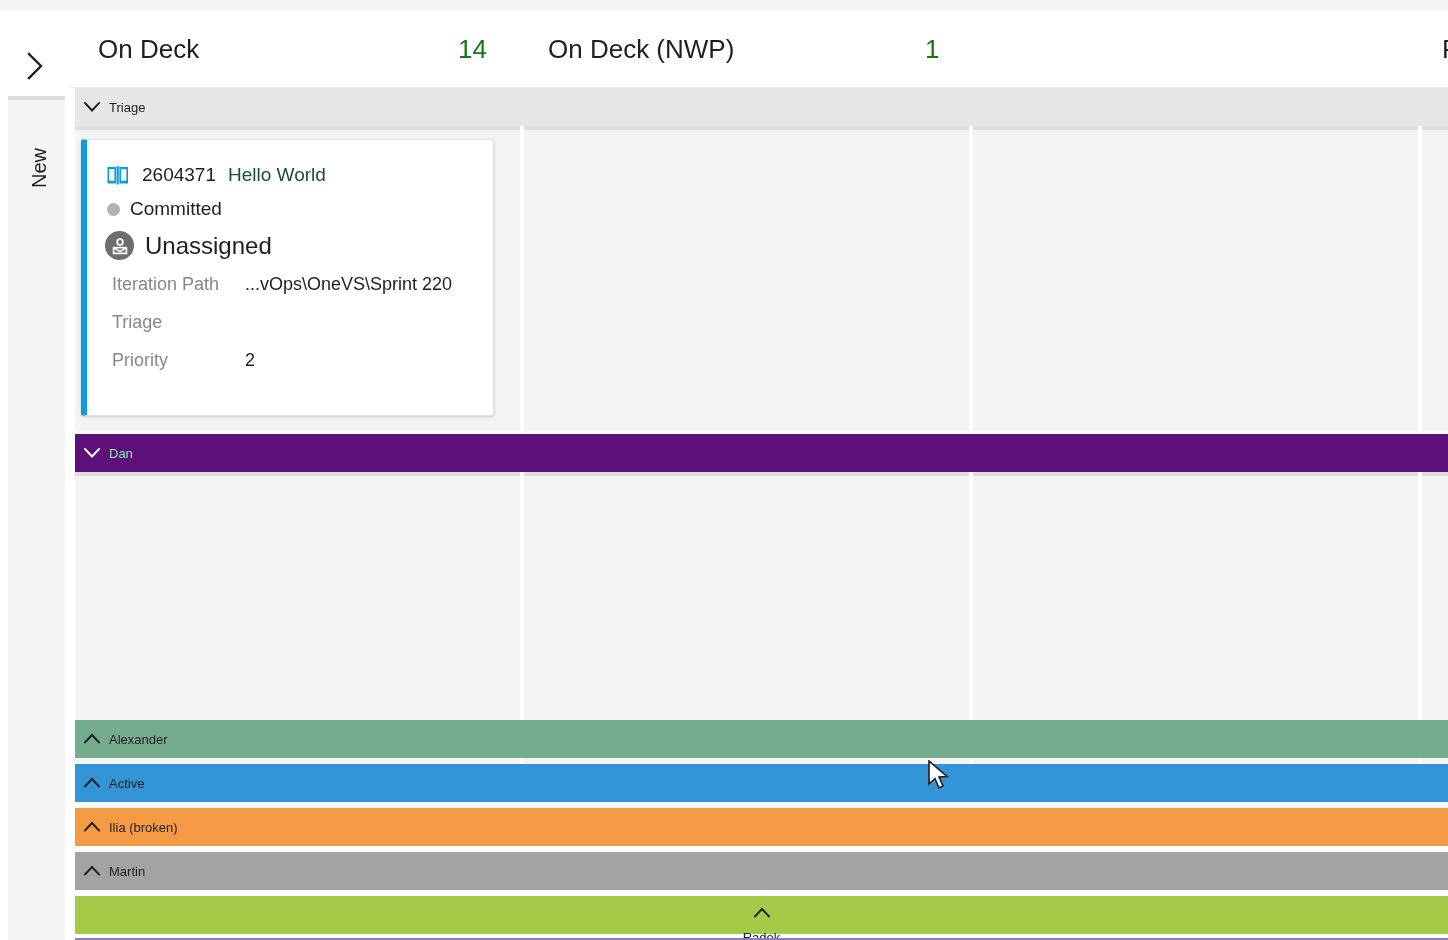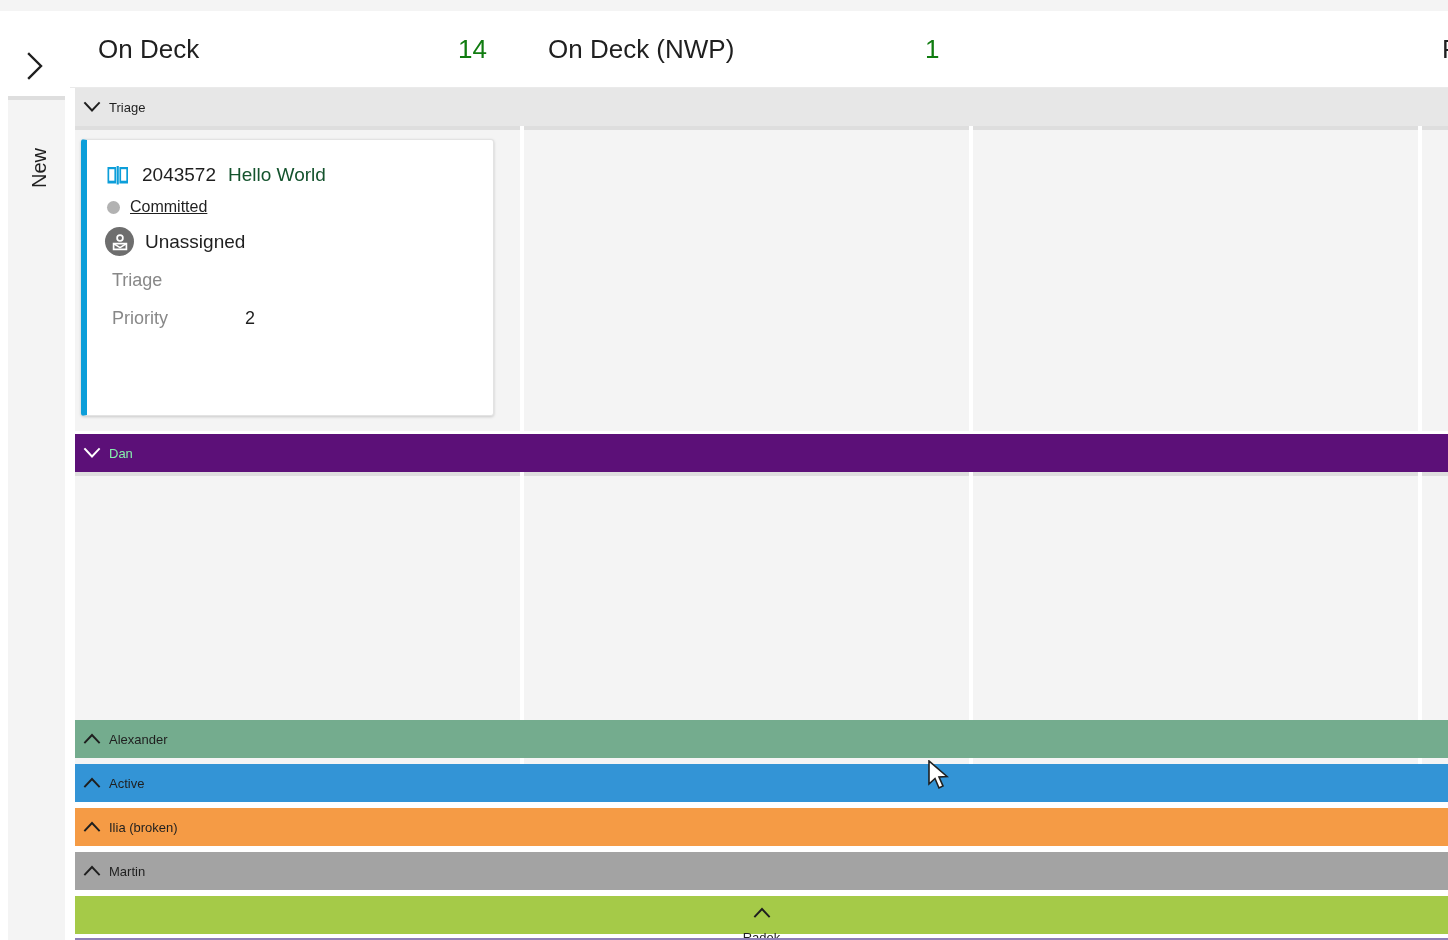--- a/index.html
+++ b/index.html
@@ -195,42 +195,41 @@
     margin: 12px 0 0 20px;
   }
   .state-dot {
     width: 13px; height: 13px;
     border-radius: 50%;
     background: #b2b2b2;
     margin-right: 10px;
     flex: 0 0 13px;
   }
   .state-text {
-    font-size: 16px;
-    color: #1f1f1f;
-    white-space: nowrap;
-    text-decoration: underline;
+    font-size: 19px;
+    color: #1f1f1f;
+    white-space: nowrap;
   }
   .card-row-assignee {
     display: flex;
     align-items: center;
     margin: 11px 0 0 18px;
   }
   .avatar {
     width: 29px; height: 29px;
     border-radius: 50%;
     background: #6e6e6e;
     margin-right: 11px;
     flex: 0 0 29px;
     display: flex;
     align-items: center;
     justify-content: center;
   }
   .assignee-text {
-    font-size: 19px;
+    font-size: 24px;
     color: #1f1f1f;
     white-space: nowrap;
   }
   .card-fields {
     margin: 14px 0 0 0;
   }
   .card-field {
     display: flex;
     align-items: baseline;
     height: 38px;
@@ -307,39 +306,43 @@
         <div class="card-row-title">
           <span class="card-type-icon">
             <svg width="22" height="19" viewBox="0 0 22 19">
               <rect x="0.5" y="1" width="8.6" height="16.5" fill="#0c9ed9"></rect>
               <rect x="12.4" y="1" width="8.6" height="16.5" fill="#0c9ed9"></rect>
               <rect x="9.6" y="0" width="2.2" height="18.5" fill="#0c9ed9"></rect>
               <rect x="2.2" y="3.2" width="5.2" height="11.5" fill="#ffffff"></rect>
               <rect x="14.1" y="3.2" width="5.2" height="11.5" fill="#ffffff"></rect>
             </svg>
           </span>
-          <span class="card-id">2043572</span>
+          <span class="card-id">2604371</span>
           <span class="card-title-text">Hello World</span>
         </div>
         <div class="card-row-state">
           <span class="state-dot"></span>
           <span class="state-text">Committed</span>
         </div>
         <div class="card-row-assignee">
           <span class="avatar">
             <svg width="20" height="20" viewBox="0 0 20 20">
               <circle cx="10" cy="6.1" r="2.9" fill="none" stroke="#ffffff" stroke-width="1.7"></circle>
               <path d="M3.6 11.6 H16.4 V17.4 H3.6 Z" fill="none" stroke="#ffffff" stroke-width="1.7"></path>
               <polyline points="3.6,11.6 10,15.6 16.4,11.6" fill="none" stroke="#ffffff" stroke-width="1.7"></polyline>
             </svg>
           </span>
           <span class="assignee-text">Unassigned</span>
         </div>
         <div class="card-fields">
           <div class="card-field">
+            <span class="field-label">Iteration Path</span>
+            <span class="field-value">...vOps\OneVS\Sprint 220</span>
+          </div>
+          <div class="card-field">
             <span class="field-label">Triage</span>
             <span class="field-value"></span>
           </div>
           <div class="card-field">
             <span class="field-label">Priority</span>
             <span class="field-value">2</span>
           </div>
         </div>
       </div>
       <div class="lane-header" style="top: 346px; background: rgb(92, 16, 120);">

